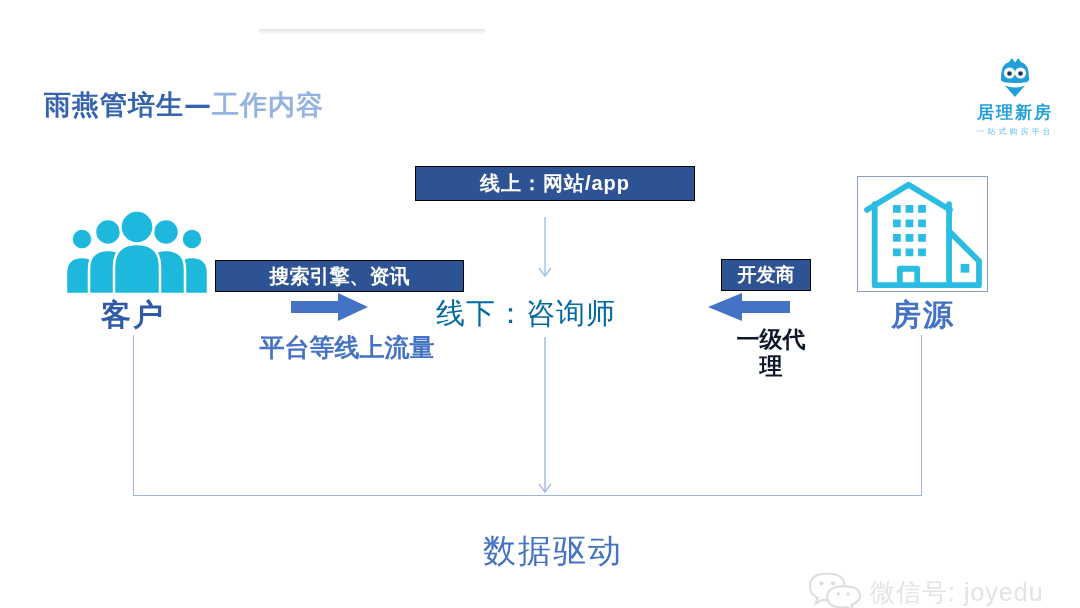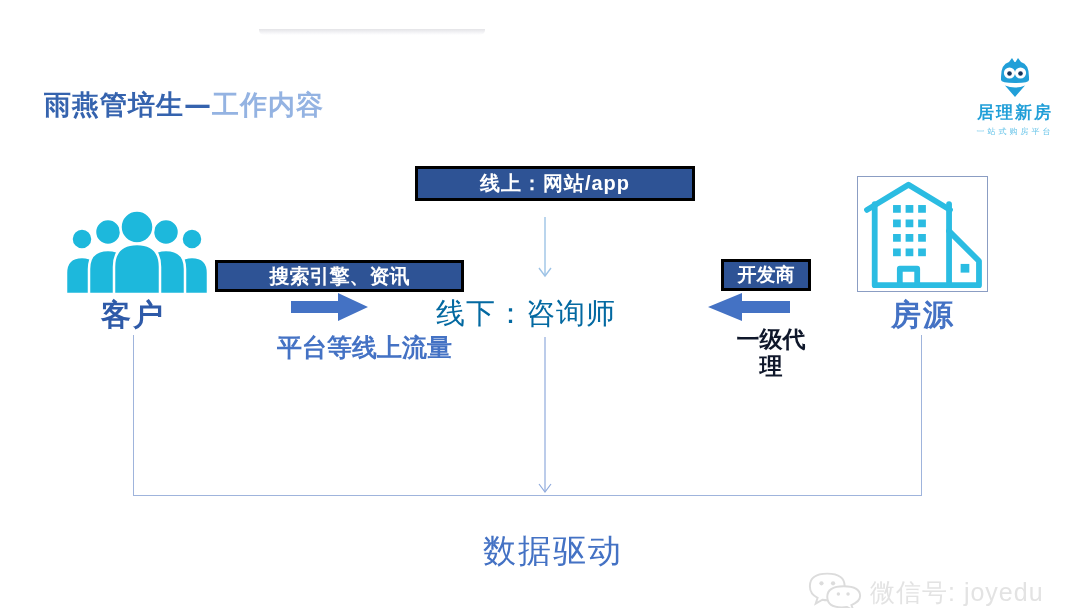--- a/index.html
+++ b/index.html
@@ -22,32 +22,32 @@
   .title .t2{color:#94B3E2;}
 
   
   .brand{left:960px;top:28px;width:110px;text-align:center;}
   .brand .owl{display:block;margin:0 auto;}
   .brand .bname{margin-top:4px;font-size:17px;font-weight:bold;color:#219FD8;letter-spacing:2px;white-space:nowrap;}
   .brand .btag{margin-top:2px;font-size:8px;color:#67C4E9;letter-spacing:3px;white-space:nowrap;}
 
   
   .bluebox{
-    background:#2E5395;border:3px solid #000000;color:#ffffff;font-weight:bold;
+    background:#2E5395;border:1px solid #000000;color:#ffffff;font-weight:bold;
     display:flex;align-items:center;justify-content:center;box-sizing:border-box;
   }
   .box-online{left:415px;top:137px;width:280px;height:35px;font-size:20px;letter-spacing:1px;}
   .box-search{left:215px;top:231px;width:249px;height:32px;font-size:20px;}
   .box-developer{left:721px;top:230px;width:90px;height:32px;font-size:19px;}
 
   
   .offline-text{left:436px;top:265px;font-family:Liberation Serif, serif;font-size:29px;color:#0369a1;letter-spacing:1px;white-space:nowrap;}
   .customer-label{left:68px;top:266px;width:130px;text-align:center;font-size:30px;font-weight:bold;color:#2E5AA8;letter-spacing:2px;}
   .listing-label{left:858px;top:266px;width:130px;text-align:center;font-size:30px;font-weight:bold;color:#4472C4;letter-spacing:2px;}
-  .search-caption{left:242px;top:302px;width:210px;text-align:right;font-size:25px;font-weight:bold;color:#4472C4;white-space:nowrap;}
+  .search-caption{left:242px;top:302px;width:210px;text-align:center;font-size:25px;font-weight:bold;color:#4472C4;white-space:nowrap;}
   .agent-caption{left:729px;top:297px;width:84px;text-align:center;font-size:23px;line-height:27px;font-weight:bold;color:#0f172a;word-break:break-all;}
   .result-label{left:453px;top:500px;width:200px;text-align:center;font-size:33px;font-weight:normal;color:#4472C4;letter-spacing:2px;}
 
   
   .bframe{left:857px;top:147px;width:131px;height:116px;border:1px solid #8B9DC3;box-sizing:border-box;background:#fff;display:flex;align-items:center;justify-content:center;}
 
   
   .vline{width:1px;background:#9FB4DC;}
   .hline{height:1px;background:#9FB4DC;}
 

